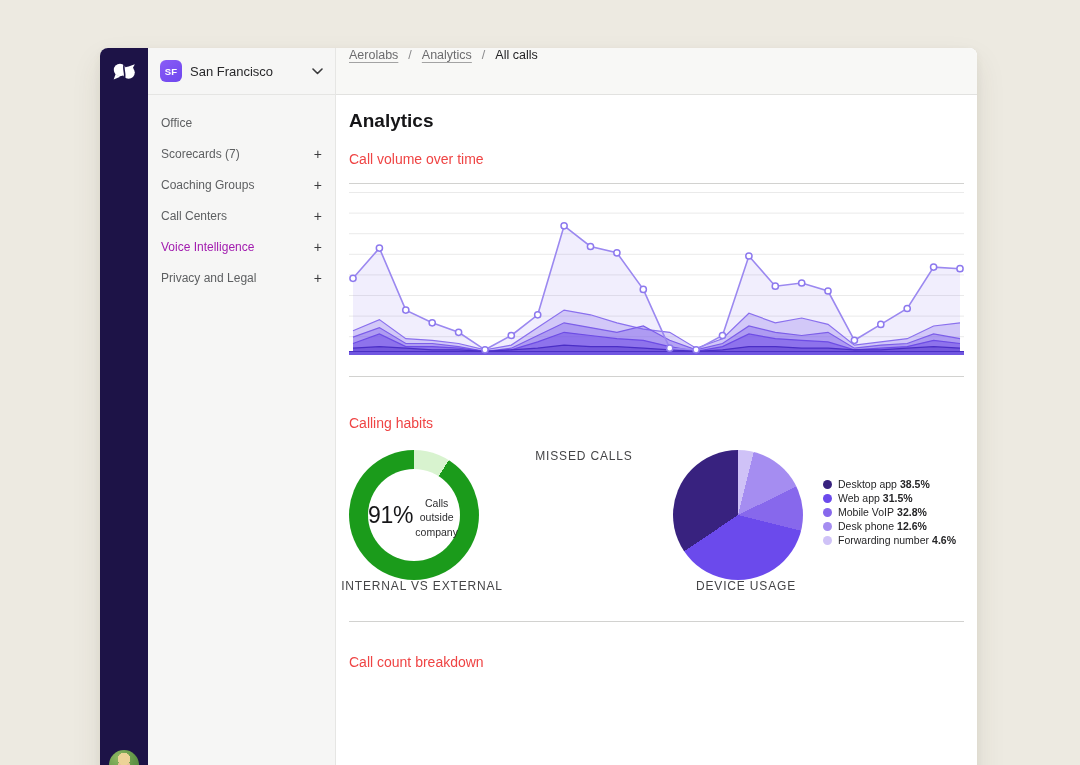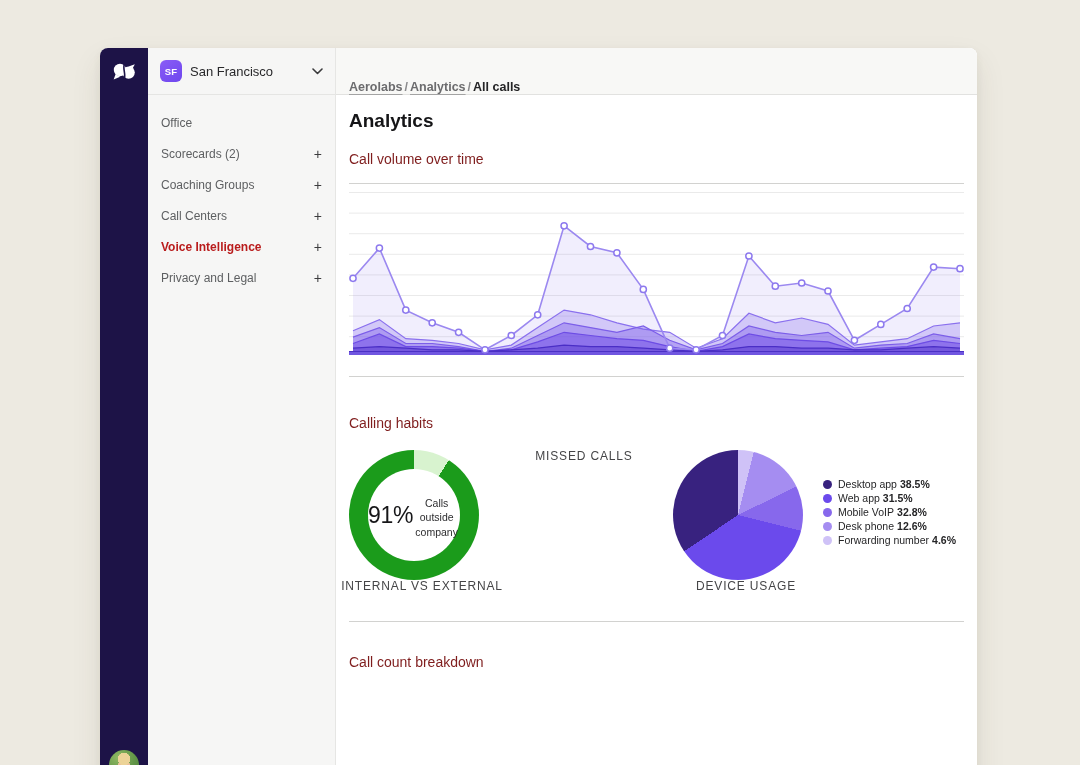--- a/index.html
+++ b/index.html
@@ -49,40 +49,39 @@
     letter-spacing:.02em;
   }
   .ws-name { font-size:13px; color:#28282a; flex:1; }
   .chevron { display:flex; align-items:center; }
   .sidebar-list { padding-top:12px; }
   .sb-item {
     height:31px; display:flex; align-items:center;
     padding:0 13px; cursor:pointer;
   }
   .sb-label { font-size:12px; color:#5d5f61; flex:1; }
-  .sb-item.active .sb-label { color:#b91c1c; font-weight:bold; }
+  .sb-item.active .sb-label { color:#a21caf; font-weight:normal; }
   .sb-plus { font-size:14px; color:#3c3c3e; line-height:1; cursor:pointer; }
   
   .main { flex:1; display:flex; flex-direction:column; background:#fff; }
   .main-header {
     height:47px; flex:0 0 47px; background:#f8f8f6;
     border-bottom:1px solid #e2e2e0;
-    display:flex; align-items:flex-end; padding:0 13px; gap:2px;
+    display:flex; align-items:flex-start; padding:0 13px; gap:10px;
     font-size:12.5px;
-    font-weight:bold;
   }
   .crumb-link {
     color:#6c6c6e; text-decoration:underline;
     text-decoration-color:#a3a3a3; text-underline-offset:3px; cursor:pointer;
   }
   .crumb-sep { color:#8a8a8c; }
   .crumb-current { color:#242426; }
   .content { padding:0 13px; flex:1; }
   h1.page-title { margin-top:14px; font-size:19px; line-height:23px; font-weight:bold; color:#151517; }
-  h2.sec { font-size:14px; line-height:18px; font-weight:normal; color:#7f1d1d; }
+  h2.sec { font-size:14px; line-height:18px; font-weight:normal; color:#ef4444; }
   .sec-volume { margin-top:18px; }
   .sec-habits { margin-top:37px; }
   .sec-count  { margin-top:31px; }
   .divider { height:1px; background:#d2d2d0; }
   .div-1 { margin-top:15px; }
   .div-2 { margin-top:19px; }
   .div-3 { margin-top:28px; }
   #volume-chart { display:block; margin-top:8px; width:615px; height:165px; }
   
   .habits-row { margin-top:18px; display:flex; align-items:flex-start; }
@@ -134,21 +133,21 @@
         <svg width="11" height="7" viewBox="0 0 11 7">
             <path d="M1 1 L5.5 5.5 L10 1" stroke="#3a3a3c" stroke-width="1.6" fill="none" stroke-linecap="round" stroke-linejoin="round"></path>
           </svg>
       </span>
     </div>
     <nav class="sidebar-list">
       <div class="sb-item">
         <span class="sb-label">Office</span>
       </div>
       <div class="sb-item">
-        <span class="sb-label">Scorecards (2)</span>
+        <span class="sb-label">Scorecards (7)</span>
         <span class="sb-plus">+</span>
       </div>
       <div class="sb-item">
         <span class="sb-label">Coaching Groups</span>
         <span class="sb-plus">+</span>
       </div>
       <div class="sb-item">
         <span class="sb-label">Call Centers</span>
         <span class="sb-plus">+</span>
       </div>

